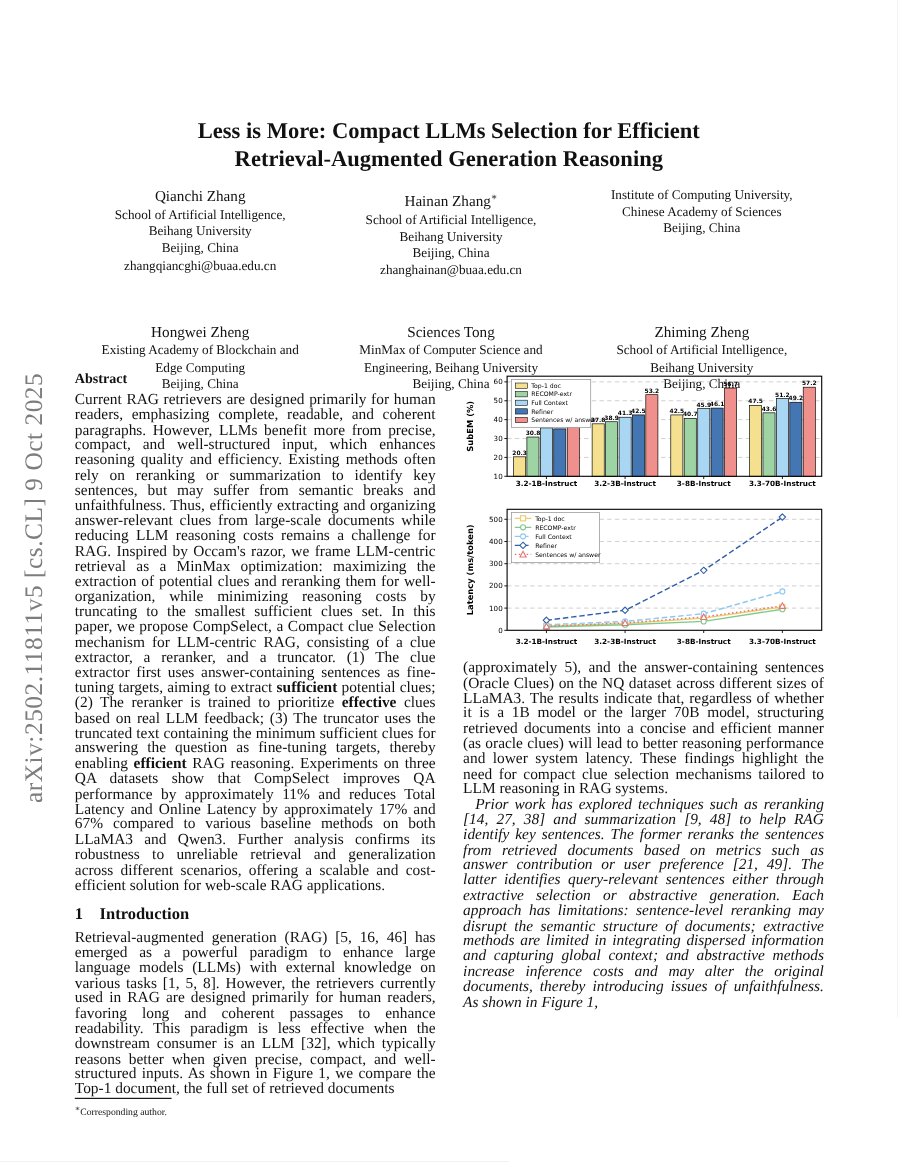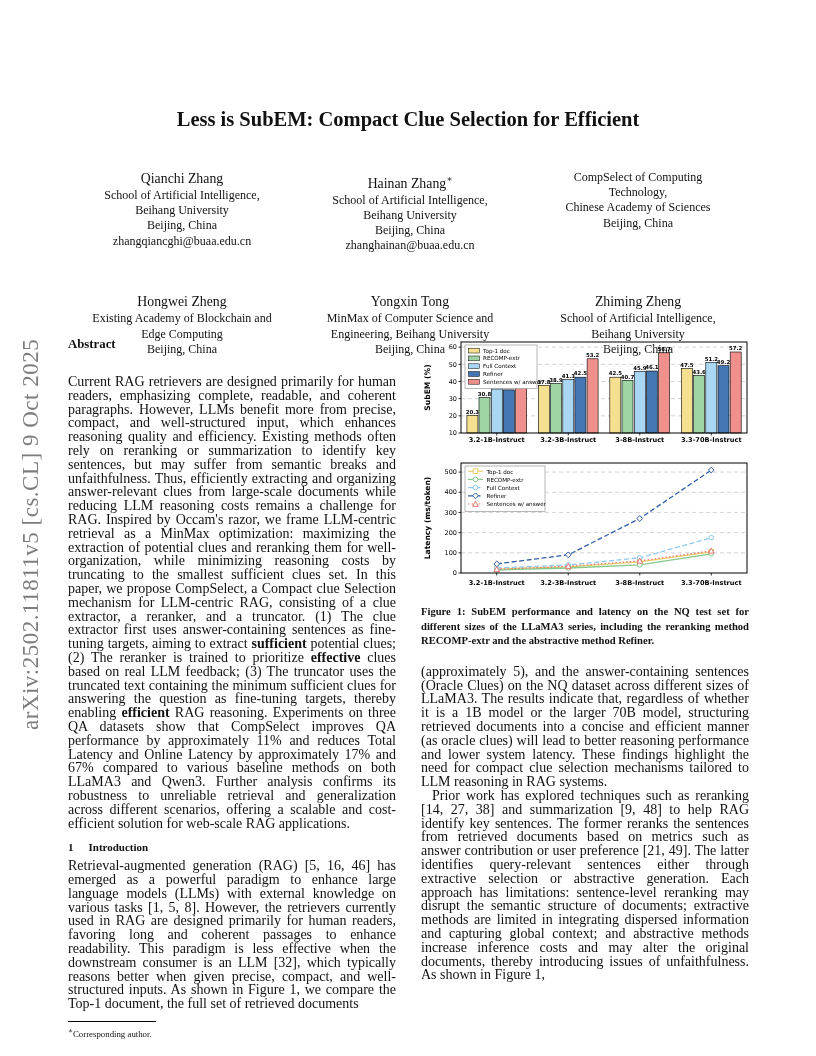--- a/index.html
+++ b/index.html
@@ -25,75 +25,76 @@
   .author-name { font-size:13.8px; line-height:18px; }
   .author-name sup { font-size:9px; }
   .affil-line { font-size:12px; line-height:15.2px;text-align:center; }
   .affil-line:empty { display:none; }
   sup:empty { display:none; }
 
   .col { position:absolute; top:337px; width:328px; text-align:justify; }
   .col-left  { left:68px; }
   .col-right { left:421px; }
   .body-par { font-size:14px; line-height:13.8px; }
-  .body-par.indent { text-indent:11px; }
+  .body-par.indent { text-indent:11px;font-style:italic; }
   .bold { font-weight:bold; }
-  .abstract-heading { font-size:12.8px; font-weight:bold; margin-bottom:23px; text-align:left; }
-  .section-heading { font-size:11px; font-weight:bold; margin-top:11px; margin-bottom:6px; text-align:left; }
+  .abstract-heading { font-size:12.8px; font-weight:bold; margin-bottom:5px; text-align:left; }
+  .section-heading { font-size:15px; font-weight:bold; margin-top:11px; margin-bottom:6px; text-align:left; }
   .section-heading .sec-num { display:inline-block; margin-right:15px; }
-  .footnote-block { margin-top:10px; }
+  .footnote-block { }
   .footnote-rule { width:88px; border-top:1px solid #000; margin-bottom:3px; }
   .footnote-text { font-size:8.8px; line-height:11px; text-align:left; }
 
   .figure-block { margin-bottom:6px; }
   .figure-block svg { display:block; }
   .chart-svg { font-family:"DejaVu Sans","Liberation Sans",sans-serif; }
   .figure-caption { font-size:10.6px; font-weight:bold; line-height:14.6px; text-align:justify; margin:10px 0 16px 0; }
 </style>
 </head>
 <body>
 
 <div class="page">
 
   <div class="arxiv-watermark">arXiv:2502.11811v5  [cs.CL]  9 Oct 2025</div>
 
   <div class="title-block">
-    <div class="title-line">Less is SubEM: Compact Clue Selection for Efficient</div>
+    <div class="title-line">Less is More: Compact LLMs Selection for Efficient</div>
+    <div class="title-line">Retrieval-Augmented Generation Reasoning</div>
   </div>
 
   <div class="authors-grid">
     <div class="author-block">
       <div class="author-name"><span>Qianchi Zhang</span></div>
       <div class="affil-line">School of Artificial Intelligence,</div>
       <div class="affil-line">Beihang University</div>
       <div class="affil-line">Beijing, China</div>
       <div class="affil-line">zhangqiancghi@buaa.edu.cn</div>
     </div>
     <div class="author-block">
       <div class="author-name"><span>Hainan Zhang</span><sup>∗</sup></div>
       <div class="affil-line">School of Artificial Intelligence,</div>
       <div class="affil-line">Beihang University</div>
       <div class="affil-line">Beijing, China</div>
       <div class="affil-line">zhanghainan@buaa.edu.cn</div>
     </div>
     <div class="author-block">
-      <div class="affil-line">CompSelect of Computing Technology,</div>
+      <div class="affil-line">Institute of Computing University,</div>
       <div class="affil-line">Chinese Academy of Sciences</div>
       <div class="affil-line">Beijing, China</div>
 
     </div>
     <div class="author-block">
       <div class="author-name"><span>Hongwei Zheng</span></div>
       <div class="affil-line">Existing Academy of Blockchain and</div>
       <div class="affil-line">Edge Computing</div>
       <div class="affil-line">Beijing, China</div>
 
     </div>
     <div class="author-block">
-      <div class="author-name"><span>Yongxin Tong</span></div>
+      <div class="author-name"><span>Sciences Tong</span></div>
       <div class="affil-line">MinMax of Computer Science and</div>
       <div class="affil-line">Engineering, Beihang University</div>
       <div class="affil-line">Beijing, China</div>
 
     </div>
     <div class="author-block">
       <div class="author-name"><span>Zhiming Zheng</span></div>
       <div class="affil-line">School of Artificial Intelligence,</div>
       <div class="affil-line">Beihang University</div>
       <div class="affil-line">Beijing, China</div>
@@ -260,18 +261,17 @@
           <circle cx="54.5" cy="32.599999999999994" r="2.3" fill="#fff" stroke="#8ec9ef" stroke-width="1"></circle>
           <text x="65.5" y="34.99999999999999" font-size="5.6">Full Context</text>
           <line x1="47" y1="40.8" x2="62" y2="40.8" stroke="#2f5fa8" stroke-width="1.2" stroke-dasharray="5 2.5"></line>
           <path d="M 54.5 37.9 L 57.4 40.8 L 54.5 43.699999999999996 L 51.6 40.8 Z" fill="#fff" stroke="#2f5fa8" stroke-width="1"></path>
           <text x="65.5" y="43.199999999999996" font-size="5.6">Refiner</text>
           <line x1="47" y1="49" x2="62" y2="49" stroke="#e57472" stroke-width="1.2" stroke-dasharray="1.4 2.2"></line>
           <path d="M 54.5 46.2 L 57.3 51.3 L 51.7 51.3 Z" fill="#fff" stroke="#e57472" stroke-width="1"></path>
           <text x="65.5" y="51.4" font-size="5.6">Sentences w/ answer</text>
         </svg>
     </div>
-    <p class="figure-caption">Figure 1: SubEM performance and latency on the NQ test set for different sizes of the LLaMA3 series, including the reranking method RECOMP-extr and the abstractive method Refiner.</p>
     <p class="body-par">(approximately 5), and the answer-containing sentences (Oracle Clues) on the NQ dataset across different sizes of LLaMA3. The results indicate that, regardless of whether it is a 1B model or the larger 70B model, structuring retrieved documents into a concise and efficient manner (as oracle clues) will lead to better reasoning performance and lower system latency. These findings highlight the need for compact clue selection mechanisms tailored to LLM reasoning in RAG systems.</p>
     <p class="body-par indent">Prior work has explored techniques such as reranking [14, 27, 38] and summarization [9, 48] to help RAG identify key sentences. The former reranks the sentences from retrieved documents based on metrics such as answer contribution or user preference [21, 49]. The latter identifies query-relevant sentences either through extractive selection or abstractive generation. Each approach has limitations: sentence-level reranking may disrupt the semantic structure of documents; extractive methods are limited in integrating dispersed information and capturing global context; and abstractive methods increase inference costs and may alter the original documents, thereby introducing issues of unfaithfulness. As shown in Figure 1,</p>
   </div>
 
 </div>
 
 </body></html>

